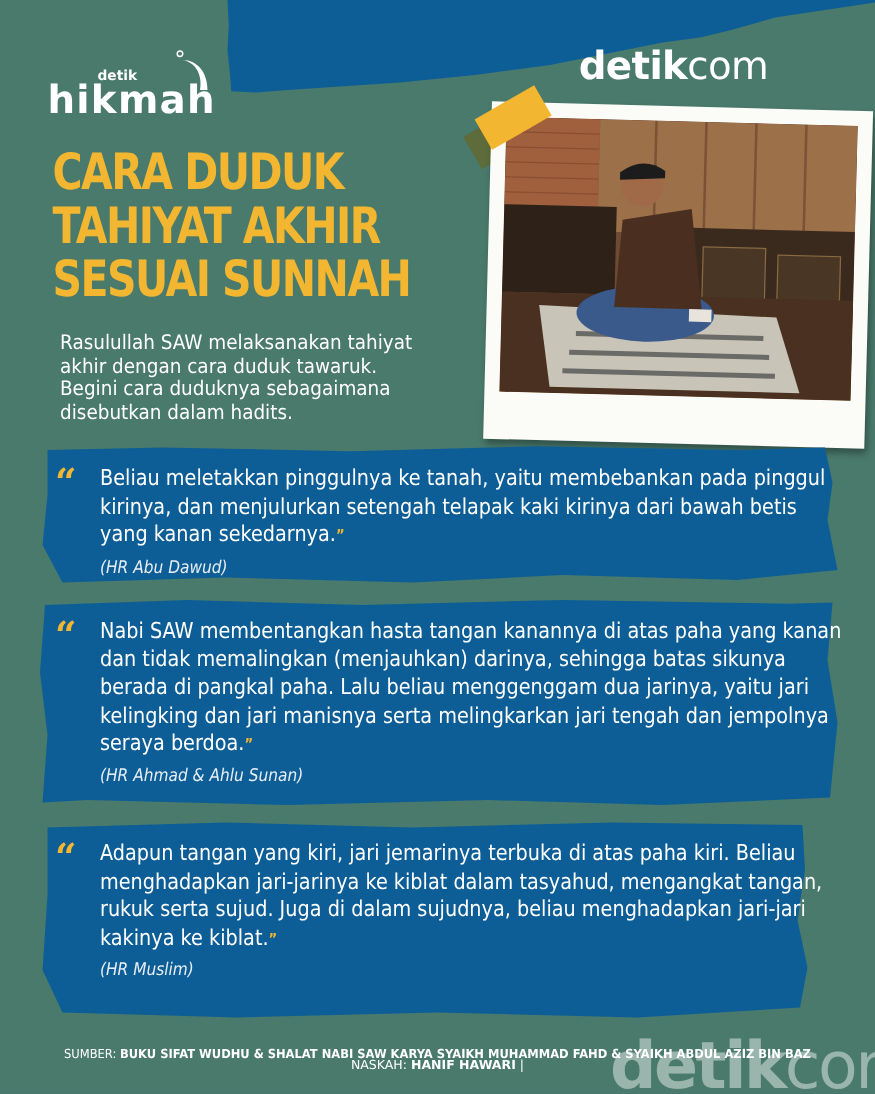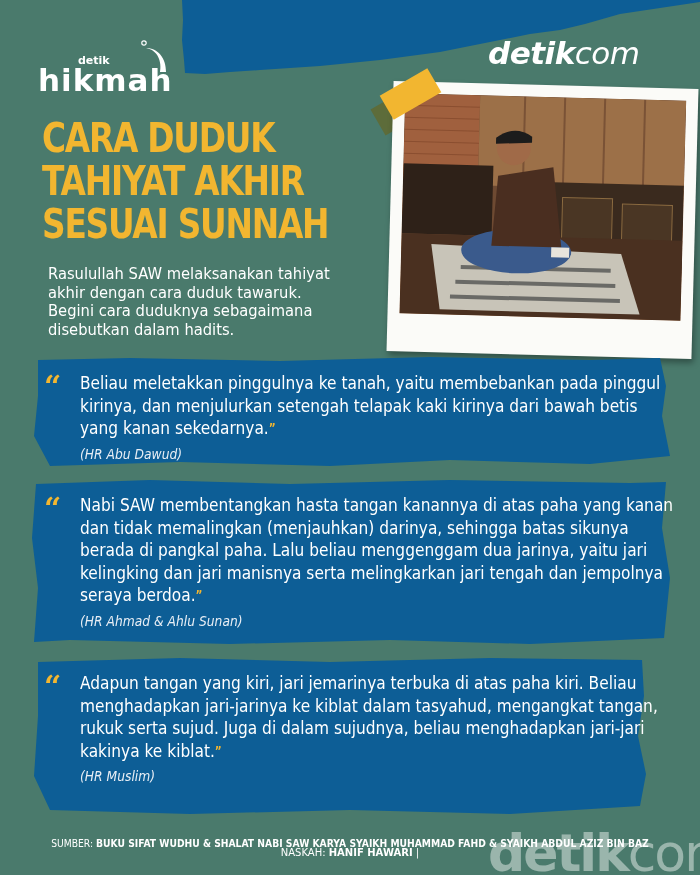--- a/index.html
+++ b/index.html
@@ -21,24 +21,23 @@
     font-size: 11px; font-weight: bold; color: #fff;
     font-family: "DejaVu Sans", sans-serif;
   }
   .logo-hikmah .hikmah-word {
     position: absolute; left: 0; top: 22px;
     font-size: 31px; font-weight: bold; color: #fff; letter-spacing: 1px;
     font-family: "DejaVu Sans", sans-serif;
   }
   .logo-hikmah .crescent { position: absolute; left: 100px; top: 0; }
   .logo-detikcom {
-    position: absolute; left: 488px; top: 35px;
+    position: absolute; left: 463px; top: 35px;
     font-size: 31px; color: #fff; letter-spacing: -0.5px;
     font-family: "DejaVu Sans", sans-serif;
-    font-style: italic;
   }
   .logo-detikcom b { font-weight: bold; }
   .logo-detikcom span { font-weight: normal; }
 
   .title {
     position: absolute; left: 42px; top: 117px; width: 340px;
     font-family: "DejaVu Sans", sans-serif;
     font-weight: bold; color: #f2b630;
     font-size: 40px; line-height: 43px;
     letter-spacing: -1.5px;

